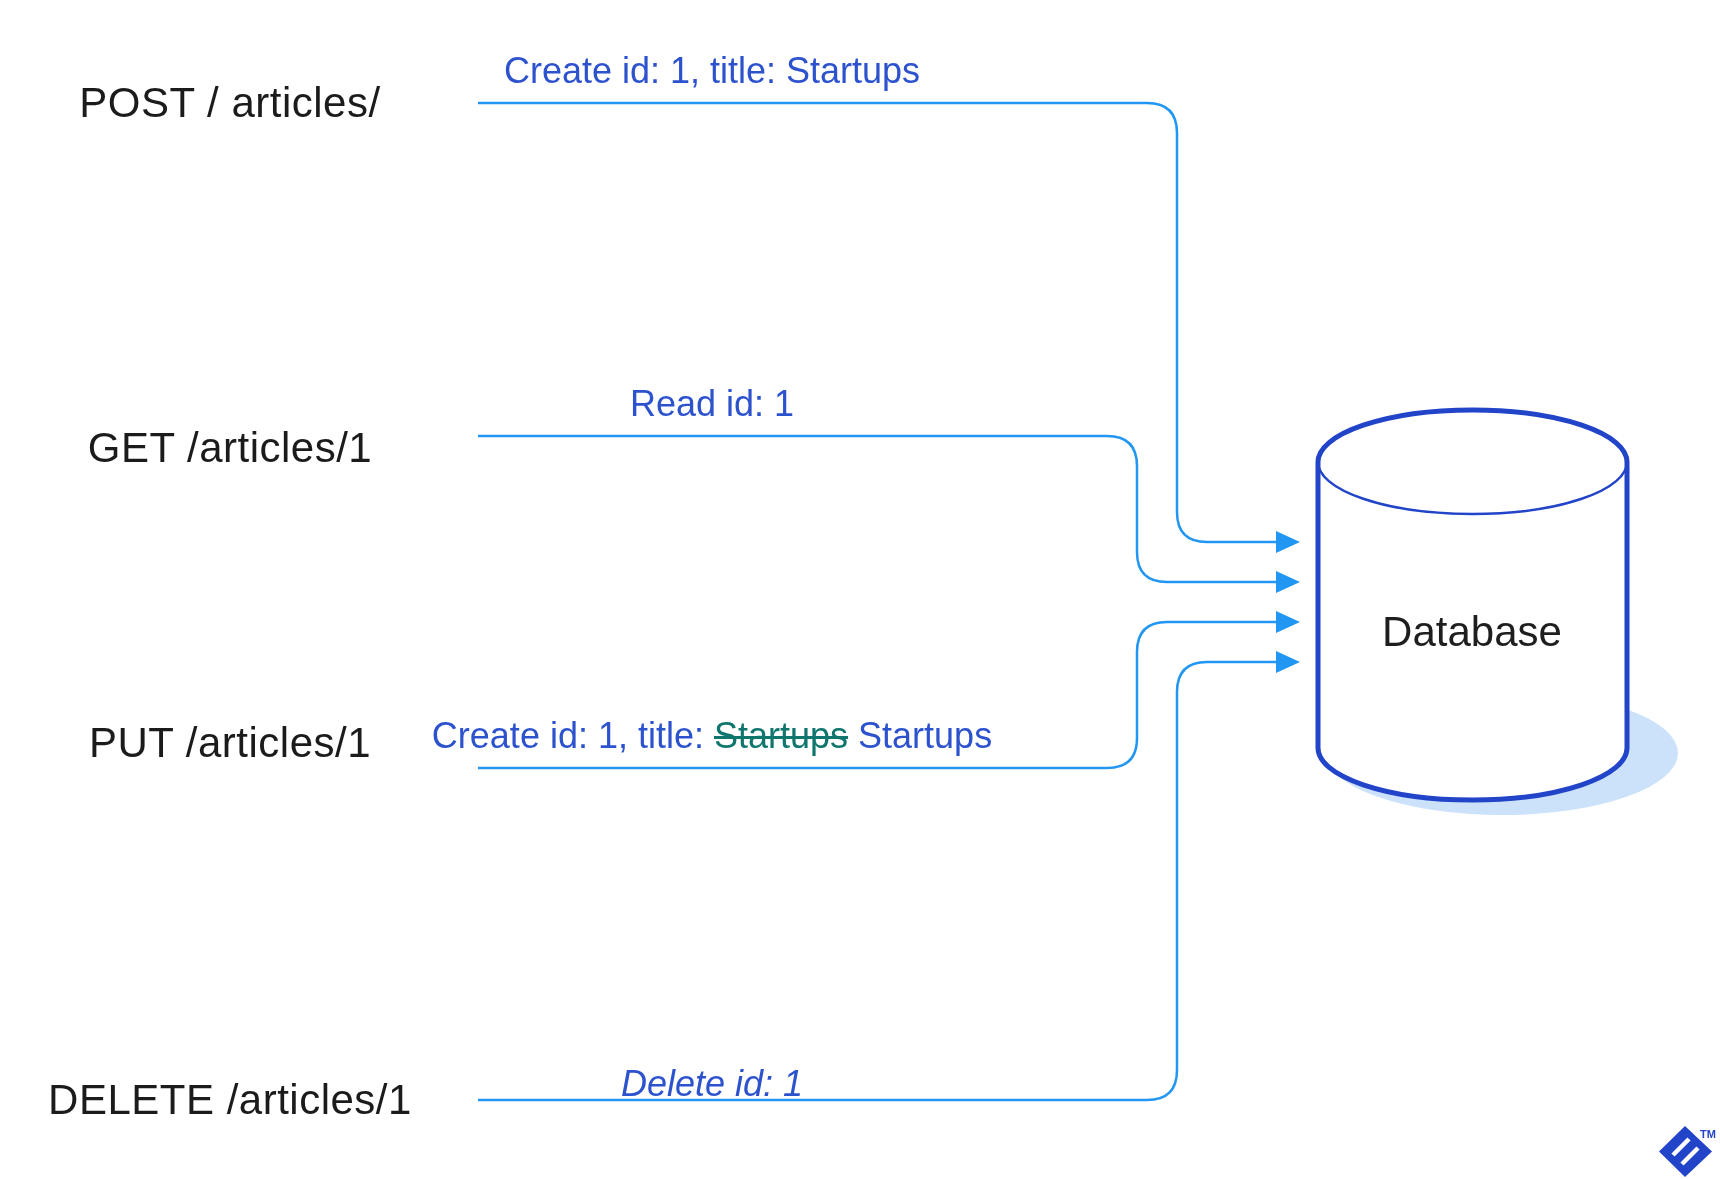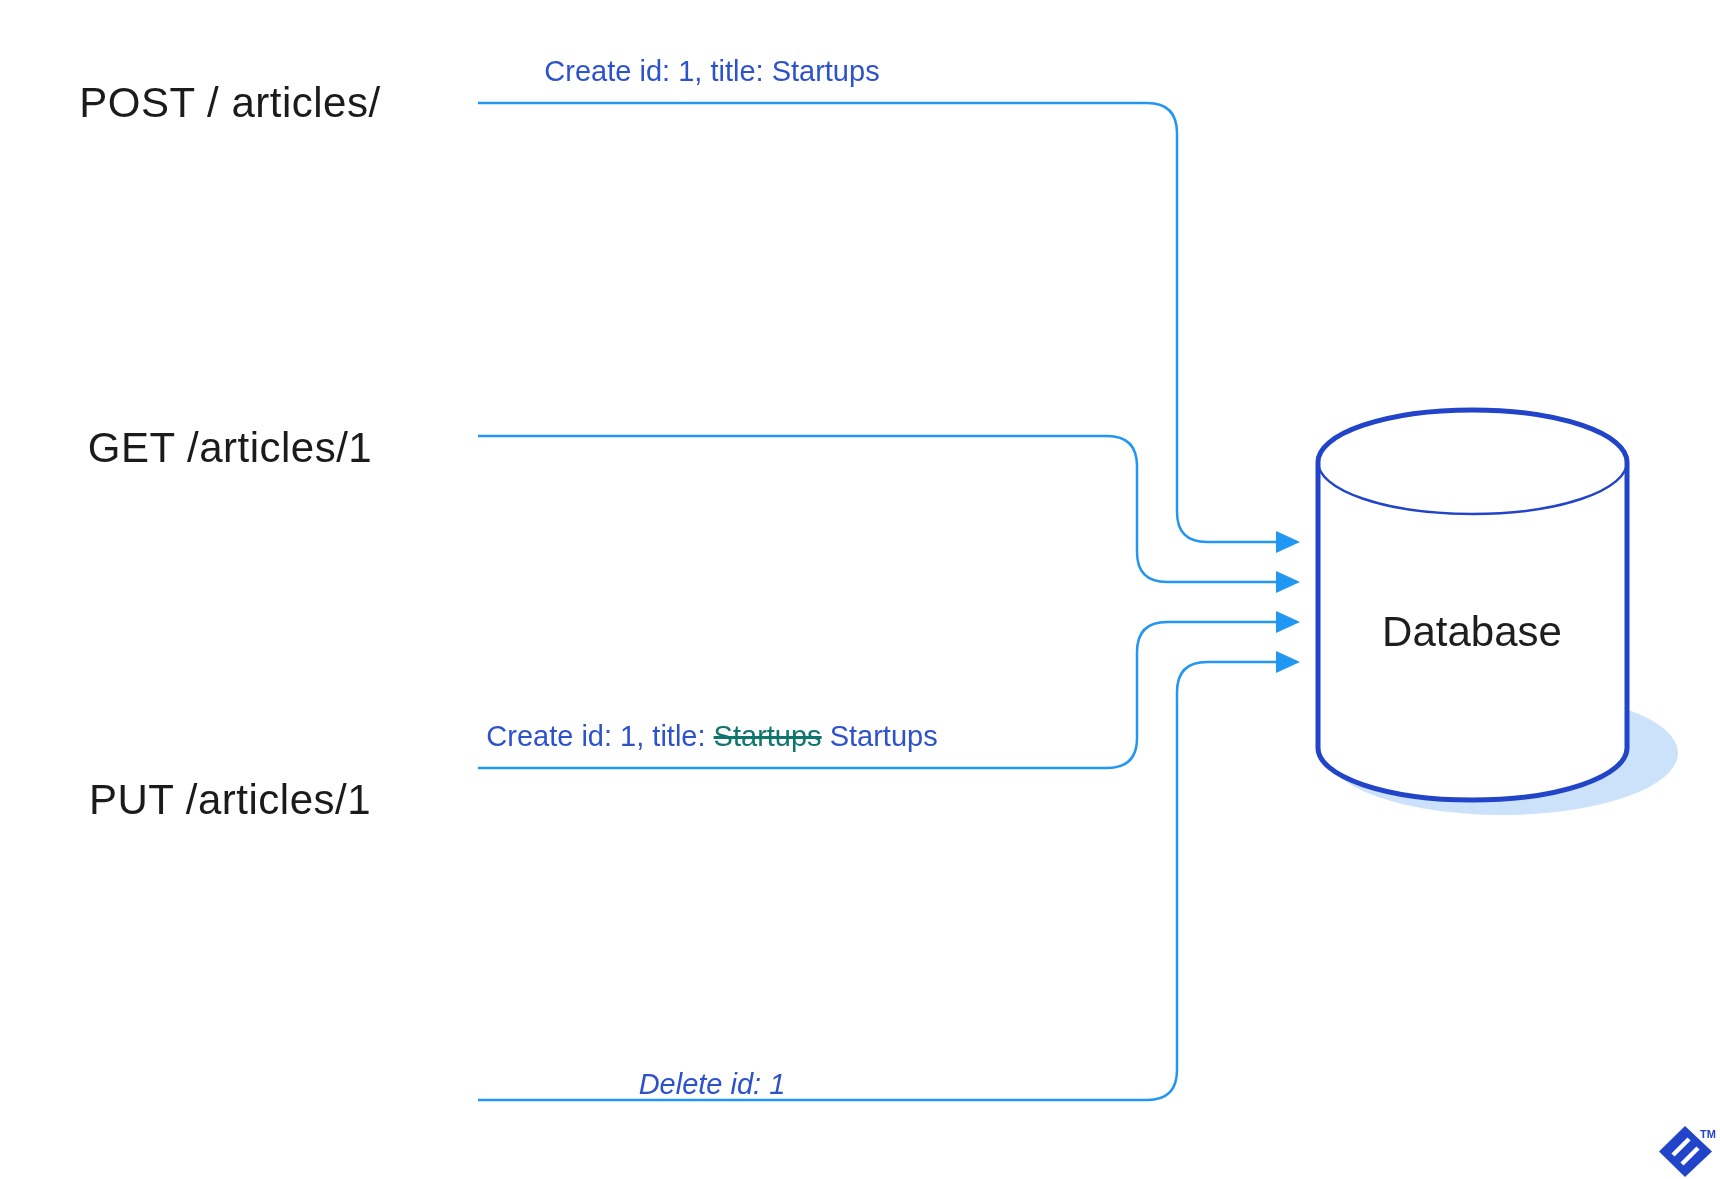--- a/index.html
+++ b/index.html
@@ -25,33 +25,33 @@
     line-height: 56px;
     letter-spacing: 0.5px;
     color: #1b1b1b;
     white-space: nowrap;
   }
   .flow-label {
     position: absolute;
     left: 412px;
     width: 600px;
     text-align: center;
-    font-size: 29px;
+    font-size: 36px;
     line-height: 40px;
     color: #2D52CE;
     white-space: nowrap;
   }
   .flow-label .strike {
     color: #0f766e;
     text-decoration: line-through;
     text-decoration-thickness: 2.5px;
   }
   .m-post   { top: 75px;  }
   .m-get    { top: 420px; }
-  .m-put    { top: 772px; }
+  .m-put    { top: 715px; }
   .m-delete { top: 1072px;}
   .l-create { top: 51px;  }
   .l-read   { top: 384px; }
   .l-update { top: 716px; }
   .l-delete { top: 1064px; font-style: italic;}
   .connector { stroke: #2196F3; stroke-width: 2.5; fill: none; }
   .arrowhead { fill: #2196F3; stroke: none; }
   .db-body   { fill: #ffffff; stroke: #2244C9; stroke-width: 5; }
   .db-inner  { fill: none; stroke: #2244C9; stroke-width: 2.5; }
   .db-shadow { fill: #CBE2FA; stroke: none; }
@@ -89,18 +89,20 @@
       <path class="logo-mark" d="M 1685 1126 L 1712 1151.5 L 1685 1177 L 1659 1151.5 Z"></path>
       <line class="logo-slit" x1="1673" y1="1155" x2="1689" y2="1139"></line>
       <line class="logo-slit" x1="1682" y1="1164" x2="1698" y2="1148"></line>
       <text class="tm-text" x="1700" y="1138">TM</text>
     </g>
   </svg>
 
   <div class="method-text m-post">POST / articles/</div>
   <div class="method-text m-get">GET /articles/1</div>
   <div class="method-text m-put">PUT /articles/1</div>
+  <div class="method-text m-delete">DELETE /articles/1</div>
 
   <div class="flow-label l-create">Create id: 1, title: Startups</div>
+  <div class="flow-label l-read">Read id: 1</div>
   <div class="flow-label l-update"><span>Create id: 1, title: </span><span class="strike">Startups</span><span> Startups</span></div>
   <div class="flow-label l-delete">Delete id: 1</div>
 
 </div>
 
 </body></html>

